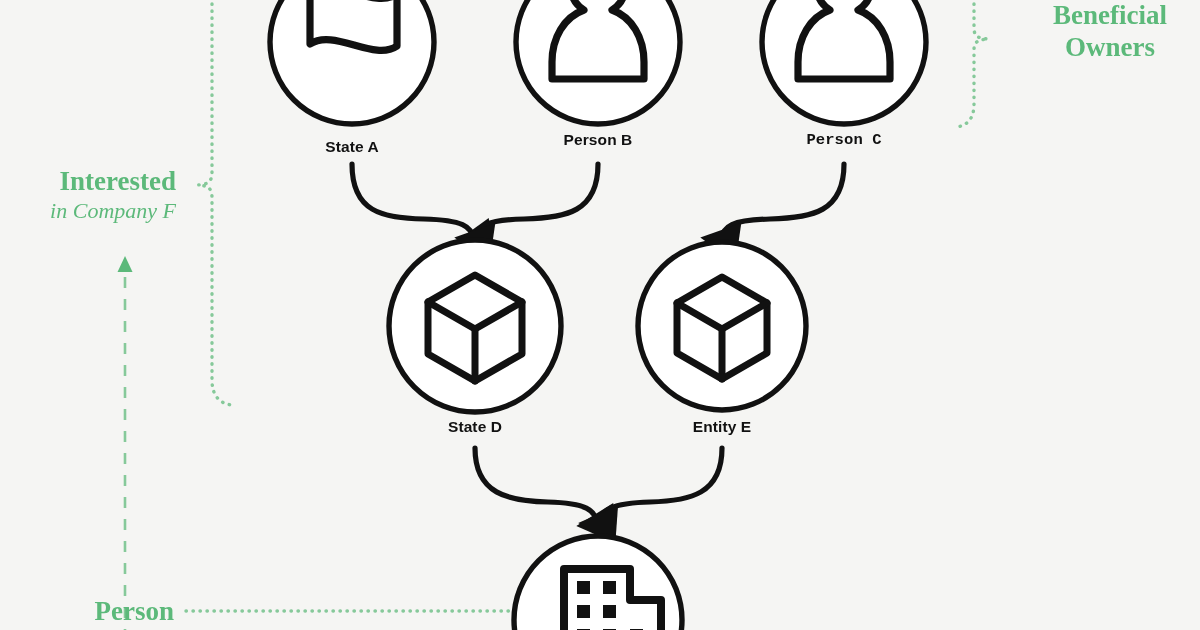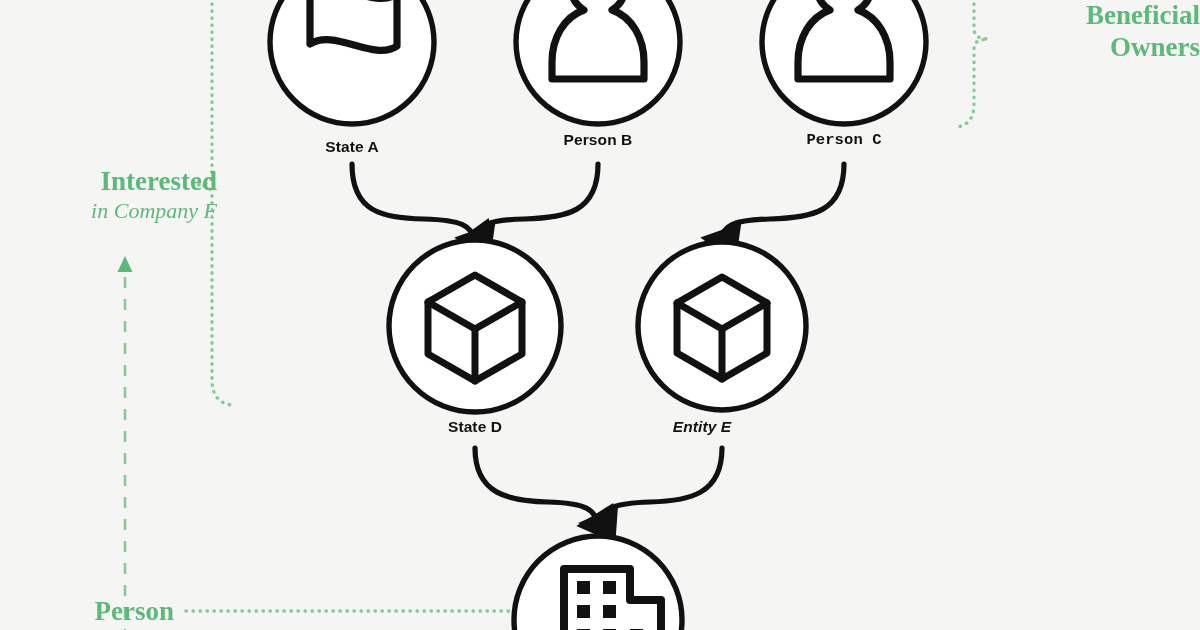--- a/index.html
+++ b/index.html
@@ -46,27 +46,26 @@
   .annot-italic {
     font-style: italic;
     font-weight: normal;
     font-size: 22px;
   }
   #annot-interested-parties {
     left: 0px;
     top: 166px;
     width: 176px;
     text-align: right;
-    padding-left: 41px;
   }
   #annot-beneficial-owners {
     left: 1020px;
     top: 0px;
     width: 180px;
-    text-align: right;
+    text-align: center;
   }
   #annot-entity-of-interest {
     left: 0px;
     top: 596px;
     width: 174px;
     text-align: right;
   }
 </style>
 </head>
 <body>
@@ -159,21 +158,21 @@
           <rect x="630" y="652" width="13" height="13"></rect>
         </g>
       </g>
     </g>
   </svg>
 
   <div class="node-label" style="left:352px; top:131px;margin-top:7px;">State A</div>
   <div class="node-label" style="left:598px; top:131px;">Person B</div>
   <div class="node-label" style="left:844px; top:131px;font-family:Liberation Mono, monospace;">Person C</div>
   <div class="node-label" style="left:475px; top:418px;">State D</div>
-  <div class="node-label" style="left:702px; top:418px;font-style:italic;">Entity E</div>
+  <div class="node-label" style="left:722px; top:418px;">Entity E</div>
 
   <div class="green-annot" id="annot-interested-parties">
     <div class="annot-bold">Interested</div>
     <div class="annot-italic">in Company F</div>
   </div>
 
   <div class="green-annot" id="annot-beneficial-owners">
     <div class="annot-bold">Beneficial</div>
     <div class="annot-bold">Owners</div>
   </div>

